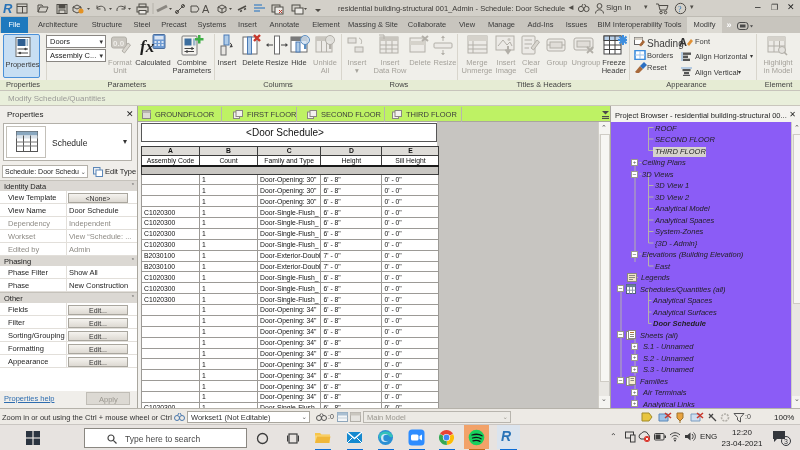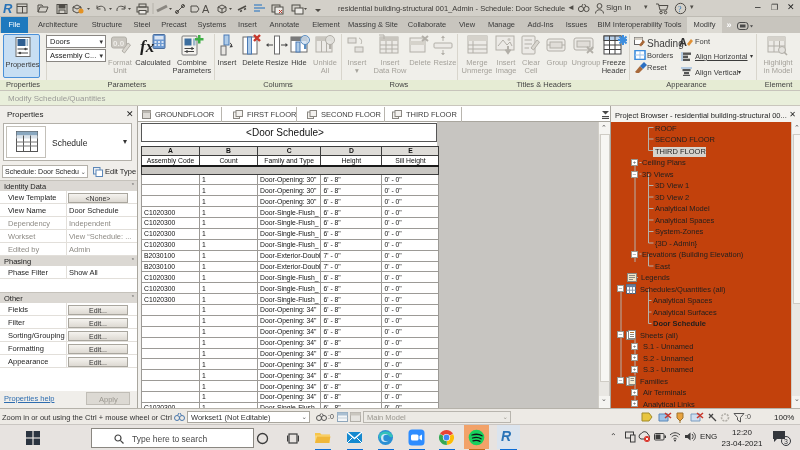--- a/index.html
+++ b/index.html
@@ -17,21 +17,21 @@
 #riblabels { left:0; top:80px; width:800px; height:11px; background:#e6ecd4; border-bottom:1px solid #c7c4bb; }
 .rlab { position:absolute; top:0px; font-size:7.5px; color:#444; height:11px; line-height:10px; text-align:center; }
 .rsep { position:absolute; top:1px; width:1px; height:89px; background:#d8d5cc; }
 .btxt { position:absolute; font-size:7.5px; color:#3c3c3c; text-align:center; line-height:8px; }
 .gtxt { color:#a5a29b; }
 
 #modbar { left:0; top:91px; width:800px; height:15px; background:#e9efdb; border-bottom:1px solid #c9c6bd; }
 
 #props { left:0; top:106px; width:138px; height:302px; background:#f0eeea; border-right:1px solid #a9a69e; }
 #viewarea { left:138px; top:106px; width:472px; height:302px; background:#c7c5c1; }
-#viewtabs { position:absolute; left:0; top:0; width:472px; height:16px; background:#ffffff; border-bottom:1px solid #a9a69e; }
+#viewtabs { position:absolute; left:0; top:0; width:472px; height:16px; background:#bef264; border-bottom:1px solid #a9a69e; }
 .vtab { position:absolute; top:1px; height:15px; font-size:7.5px; color:#3c3c3c; line-height:15px; white-space:nowrap; overflow:hidden; }
 #browser { left:610px; top:106px; width:190px; height:302px; background:#f4f3ef; border-left:1px solid #a9a69e; }
 
 #sched { position:absolute; left:0px; top:16px; width:472px; height:286px; background:#c7c5c1; overflow:hidden; }
 
 #statusbar { left:0; top:408px; width:800px; height:16px; background:#edeae5; border-top:1px solid #b5b2aa; font-size:7.5px; color:#333; }
 
 #taskbar { left:0; top:424px; width:800px; height:26px; background:#e7e3e0; border-top:1px solid #cac6c2; }
 .tbicon { position:absolute; top:4px; width:17px; height:17px; }
 .tbline { position:absolute; top:23.5px; height:2px; background:#0a6cd6; }
@@ -369,21 +369,21 @@
         <text x="0" y="10" font-size="11" font-weight="bold" fill="#333" font-family="Liberation Sans">A</text>
         <path d="M8 8 L12 3 L14 5 L10 10 Z" fill="#e09035"></path>
       </svg>
     <div class="tx" style="left:695px;top:4px;font-size:7.5px;color:#3c3c3c;">Font</div>
     <svg class="ab" style="left:681px;top:19px;" width="11" height="9" viewBox="0 0 11 9">
         <line x1="1" y1="0" x2="1" y2="9" stroke="#7aa7d8"></line>
         <rect x="2" y="0.5" width="8" height="2.4" fill="#555"></rect>
         <rect x="2" y="3.6" width="5" height="2.4" fill="#555"></rect>
         <rect x="2" y="6.7" width="7" height="2.4" fill="#555"></rect>
       </svg>
-    <div class="tx" style="left:695px;top:19px;font-size:7.5px;color:#3c3c3c;text-decoration:underline;">Align  Horizontal</div>
+    <div class="tx" style="left:695px;top:19px;font-size:7.5px;color:#3c3c3c;">Align  Horizontal</div>
     <div class="tx" style="left:750px;top:19px;font-size:6px;color:#333;">▾</div>
     <svg class="ab" style="left:681px;top:34px;" width="11" height="9" viewBox="0 0 11 9">
         <line x1="0" y1="1" x2="11" y2="1" stroke="#7aa7d8"></line>
         <rect x="1.5" y="2" width="8" height="2.2" fill="#555"></rect>
         <rect x="3" y="5" width="5" height="2.2" fill="#555"></rect>
         <rect x="2" y="7.8" width="7" height="2.2" fill="#555"></rect>
       </svg>
     <div class="tx" style="left:695px;top:35px;font-size:7.5px;color:#3c3c3c;">Align  Vertical</div>
     <div class="tx" style="left:738px;top:35px;font-size:6px;color:#333;">▾</div>
 
@@ -470,20 +470,24 @@
         <span class="pl gy">Workset</span>
         <span class="pv gy">View “Schedule: ...</span>
       </div>
     <div class="prow" style="top:137px;">
         <span class="pl gy">Edited by</span>
         <span class="pv gy">Admin</span>
       </div>
     <div class="prow" style="top:160px;">
         <span class="pl">Phase Filter</span>
         <span class="pv">Show All</span>
+      </div>
+    <div class="prow" style="top:173px;">
+        <span class="pl">Phase</span>
+        <span class="pv">New Construction</span>
       </div>
     <div class="prow" style="top:197px;">
         <span class="pl">Fields</span>
         <span class="pv"><span class="pbtn">Edit...</span></span>
       </div>
     <div class="prow" style="top:210px;">
         <span class="pl">Filter</span>
         <span class="pv"><span class="pbtn">Edit...</span></span>
       </div>
     <div class="prow" style="top:223px;">
@@ -724,21 +728,21 @@
       <div class="ab" style="left:0px;top:0px;width:11px;height:12px;background:#f5f4f1;"></div>
       <div class="tx" style="left:2px;top:2px;font-size:7px;color:#555;">⌃</div>
       <div class="ab" style="left:0.5px;top:12px;width:10px;height:248px;background:#f7f6f3;border:1px solid #cfccc5;"></div>
       <div class="ab" style="left:0px;top:274px;width:11px;height:12px;background:#f5f4f1;"></div>
       <div class="tx" style="left:2px;top:273px;font-size:7px;color:#555;">⌄</div>
     </div>
   </div>
   <div id="browser" class="ab">
     <div class="tx" style="left:4px;top:5px;font-size:7.5px;color:#1f1f1f;">Project Browser - residential building-structural 00...</div>
     <div class="tx" style="right:4px;top:4px;font-size:8px;color:#1f1f1f;">✕</div>
-    <div id="tree" class="ab" style="left:0;top:16px;width:184px;height:286px;background:#c2410c;overflow:hidden;">
+    <div id="tree" class="ab" style="left:0;top:16px;width:184px;height:286px;background:#8b5cf6;overflow:hidden;font-style:italic;">
       <svg class="ab" style="left:0;top:0;" width="180" height="286" viewBox="0 0 180 286" fill="none" stroke="#b5b2ab">
         <path d="M37.5 5.5 h5 M37.5 17 h5 M37.5 28.5 h5"></path>
         <path d="M37.5 5.5 v23"></path>
         <path d="M24 44 v96"></path>
         <path d="M28.5 40.5 h2 M28.5 52 h2 M28.5 132 h2"></path>
         <path d="M37.5 63.5 h5 M37.5 75 h5 M37.5 86.5 h5 M37.5 98 h5 M37.5 109.5 h5 M37.5 121 h5"></path>
         <path d="M37.5 52 v69"></path>
         <path d="M37.5 144 h5 M37.5 132 v12"></path>
         <path d="M24 155.5 h3 M10 167 h3 M24 155.5 v0"></path>
         <path d="M10 167 v92 M10 213 h3 M10 259 h3"></path>
@@ -863,21 +867,21 @@
     <div class="tx" style="left:745px;top:4px;font-size:7px;color:#444;">:0</div>
     <div class="tx" style="left:774px;top:3.5px;font-size:8px;color:#222;">100%</div>
   </div>
   <div id="taskbar" class="ab">
     <svg class="ab" style="left:26px;top:6px;" width="14" height="14" viewBox="0 0 14 14">
         <rect x="0" y="0" width="6.4" height="6.4" fill="#2b3440"></rect>
         <rect x="7.6" y="0" width="6.4" height="6.4" fill="#2b3440"></rect>
         <rect x="0" y="7.6" width="6.4" height="6.4" fill="#2b3440"></rect>
         <rect x="7.6" y="7.6" width="6.4" height="6.4" fill="#2b3440"></rect>
       </svg>
-    <div class="ab" style="left:91px;top:3px;width:163px;height:20px;background:#fff;border:1px solid #8a8781;">
+    <div class="ab" style="left:84px;top:3px;width:163px;height:20px;background:#fff;border:1px solid #8a8781;">
       <svg class="ab" style="left:22px;top:5px;" width="10" height="10" viewBox="0 0 10 10">
           <circle cx="4" cy="4" r="3" fill="none" stroke="#444" stroke-width="1.2"></circle>
           <line x1="6.3" y1="6.3" x2="9.5" y2="9.5" stroke="#444" stroke-width="1.2"></line>
         </svg>
       <div class="tx" style="left:40px;top:4.5px;font-size:8.5px;color:#4a4a4a;">Type here to search</div>
     </div>
     <svg class="ab" style="left:256px;top:7px;" width="13" height="13" viewBox="0 0 13 13">
         <circle cx="6.5" cy="6.5" r="5" fill="none" stroke="#3b3b3b" stroke-width="1.3"></circle>
       </svg>
     <svg class="ab" style="left:287px;top:8px;" width="12" height="11" viewBox="0 0 12 11">

